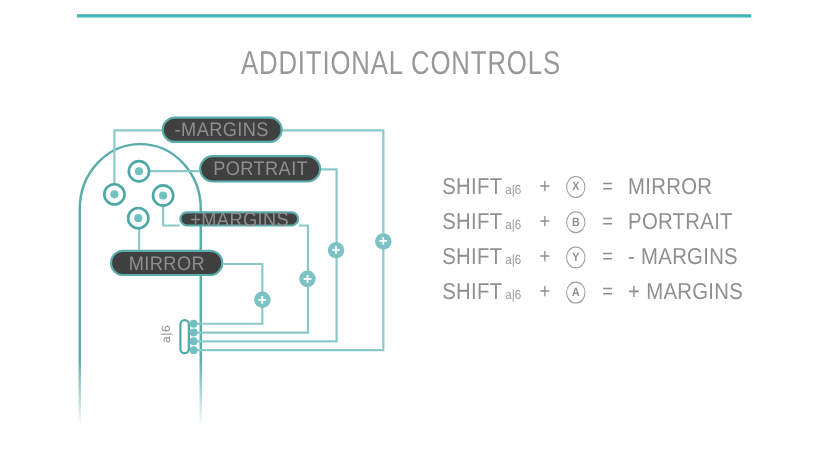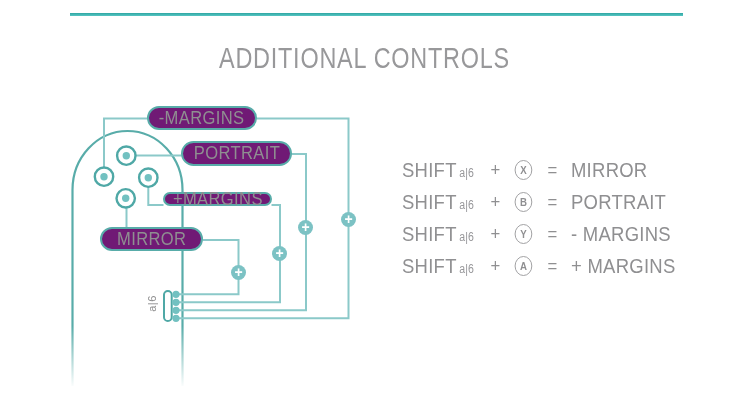--- a/index.html
+++ b/index.html
@@ -8,21 +8,21 @@
 
   .top-rule{position:absolute;left:70px;top:13px;width:613px;height:3px;
             background:linear-gradient(#2ea5a2,#58c7c3);}
 
   .title-wrap{position:absolute;left:0;top:41px;width:728px;text-align:center;}
   .title-wrap span{display:inline-block;transform:scaleX(0.78);transform-origin:center;
                    font-size:30px;font-weight:400;letter-spacing:1px;color:#98989a;white-space:nowrap;}
 
   .diagram-svg{position:absolute;left:0;top:0;width:750px;height:418px;}
 
-  .pill{position:absolute;box-sizing:border-box;background:#701a75;border:2px solid #58aca9;
+  .pill{position:absolute;box-sizing:border-box;background:#404040;border:2px solid #58aca9;
         border-radius:13px;display:flex;align-items:center;justify-content:center;z-index:3;}
   .pill span{color:#8f8f91;font-size:18px;letter-spacing:0.4px;white-space:nowrap;
              transform:scaleX(0.92);}
   .pill-minus{left:147px;top:106px;width:110px;height:24px;}
   .pill-portrait{left:181px;top:141px;width:111px;height:25px;}
   .pill-plus{left:163px;top:192px;width:109px;height:14px;}
   .pill-mirror{left:100px;top:227px;width:103px;height:24px;}
 
   .combo-badge{position:absolute;width:15px;height:15px;border-radius:50%;background:#7cc2c4;
                color:#fff;display:flex;align-items:center;justify-content:center;z-index:4;

